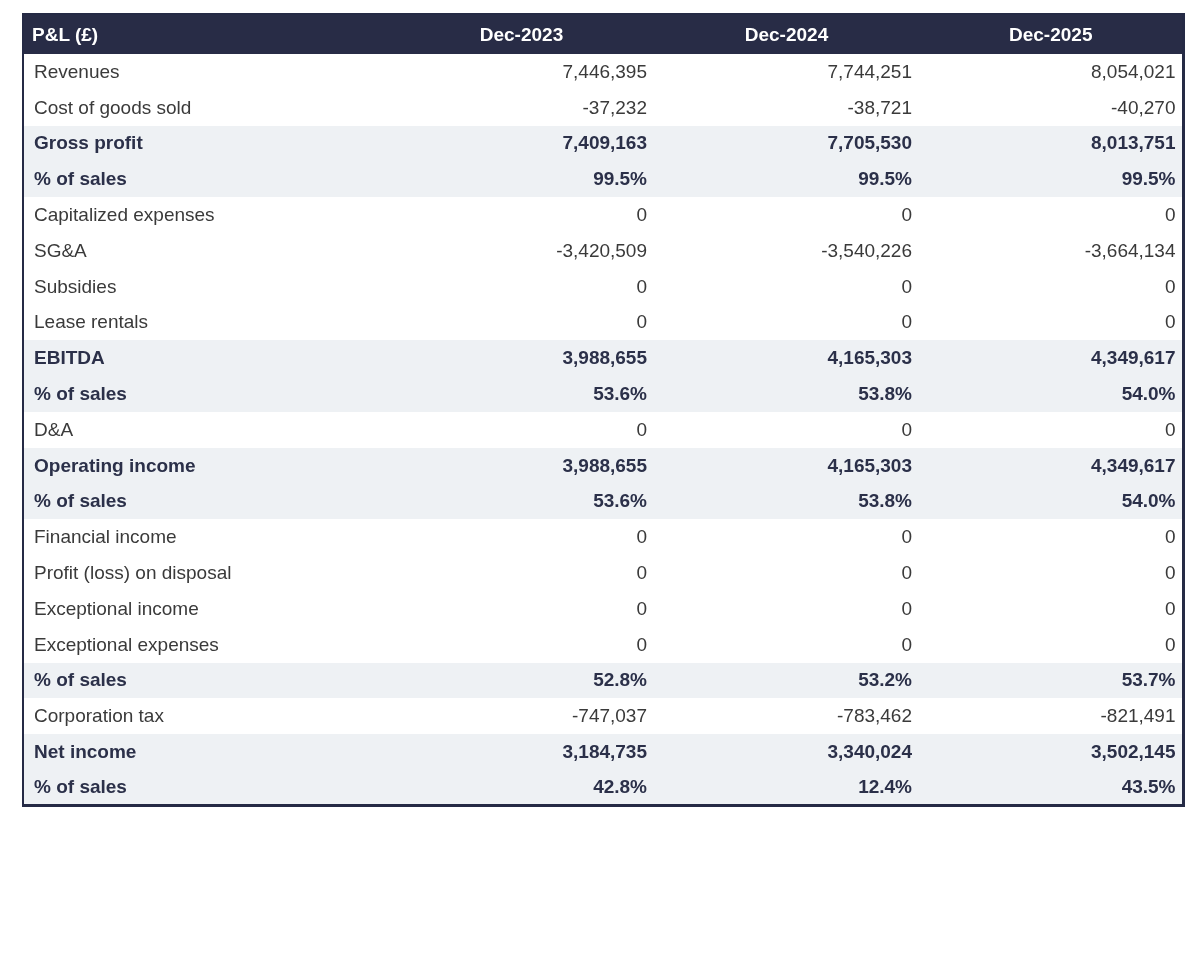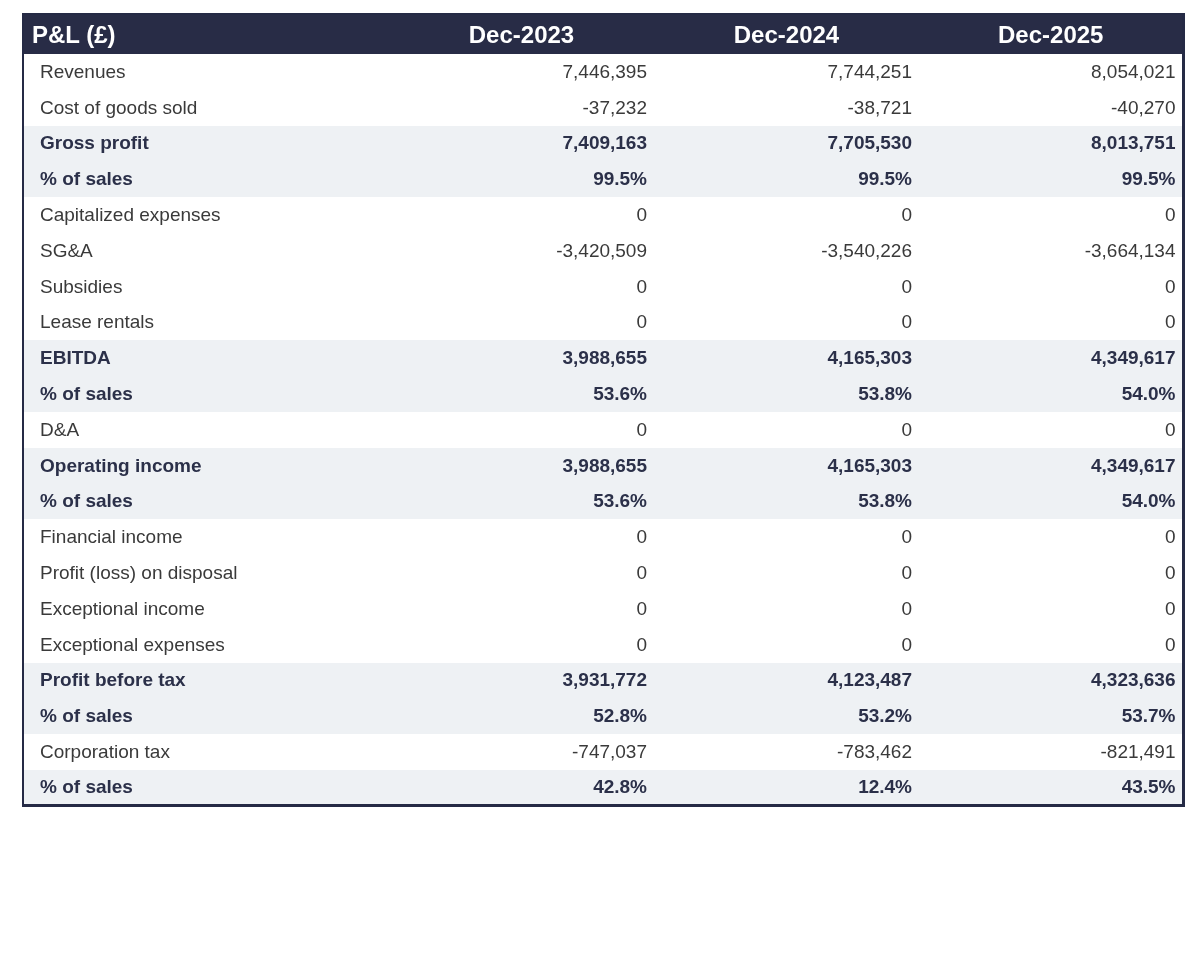--- a/index.html
+++ b/index.html
@@ -26,36 +26,36 @@
     table-layout:fixed;
     border-style:solid;
     border-color:var(--border);
     border-width:2px 3px 3px 2px;
   }
   col.c-label{width:365px;}
   col.c-num{width:265px;}
   thead th{
     background:var(--header-bg);
     color:var(--header-text);
-    font-size:24px;
+    font-size:19px;
     font-weight:700;
     height:40px;
     padding:0 6px 0 8px;
     white-space:nowrap;
   }
   thead th.h-label{text-align:left;}
   thead th.h-num{text-align:center;}
   tbody td{
     height:35.8px;
     font-size:19px;
     padding:0;
     white-space:nowrap;
     vertical-align:middle;
   }
-  tbody td.cell-label{text-align:left;padding-left:16px;}
+  tbody td.cell-label{text-align:left;padding-left:10px;}
   tbody td.cell-num{text-align:right;padding-right:6px;}
   tr.row-normal td{
     background:#ffffff;
     color:var(--normal-text);
     font-weight:400;
   }
   tr.row-highlight td{
     background:var(--highlight-bg);
     color:var(--bold-text);
     font-weight:700;
@@ -177,36 +177,36 @@
           <td class="cell-num">0</td>
           <td class="cell-num">0</td>
         </tr>
         <tr class="row-normal">
           <td class="cell-label">Exceptional expenses</td>
           <td class="cell-num">0</td>
           <td class="cell-num">0</td>
           <td class="cell-num">0</td>
         </tr>
         <tr class="row-highlight">
-          <td class="cell-label">Profit before tax</td>
-          <td class="cell-num">3,931,772</td>
-          <td class="cell-num">4,123,487</td>
-          <td class="cell-num">4,323,636</td>
-        </tr>
-        <tr class="row-highlight">
           <td class="cell-label">% of sales</td>
           <td class="cell-num">52.8%</td>
           <td class="cell-num">53.2%</td>
           <td class="cell-num">53.7%</td>
         </tr>
         <tr class="row-normal">
           <td class="cell-label">Corporation tax</td>
           <td class="cell-num">-747,037</td>
           <td class="cell-num">-783,462</td>
           <td class="cell-num">-821,491</td>
+        </tr>
+        <tr class="row-highlight">
+          <td class="cell-label">Net income</td>
+          <td class="cell-num">3,184,735</td>
+          <td class="cell-num">3,340,024</td>
+          <td class="cell-num">3,502,145</td>
         </tr>
         <tr class="row-highlight">
           <td class="cell-label">% of sales</td>
           <td class="cell-num">42.8%</td>
           <td class="cell-num">12.4%</td>
           <td class="cell-num">43.5%</td>
         </tr>
       </tbody>
   </table>
 </div>

